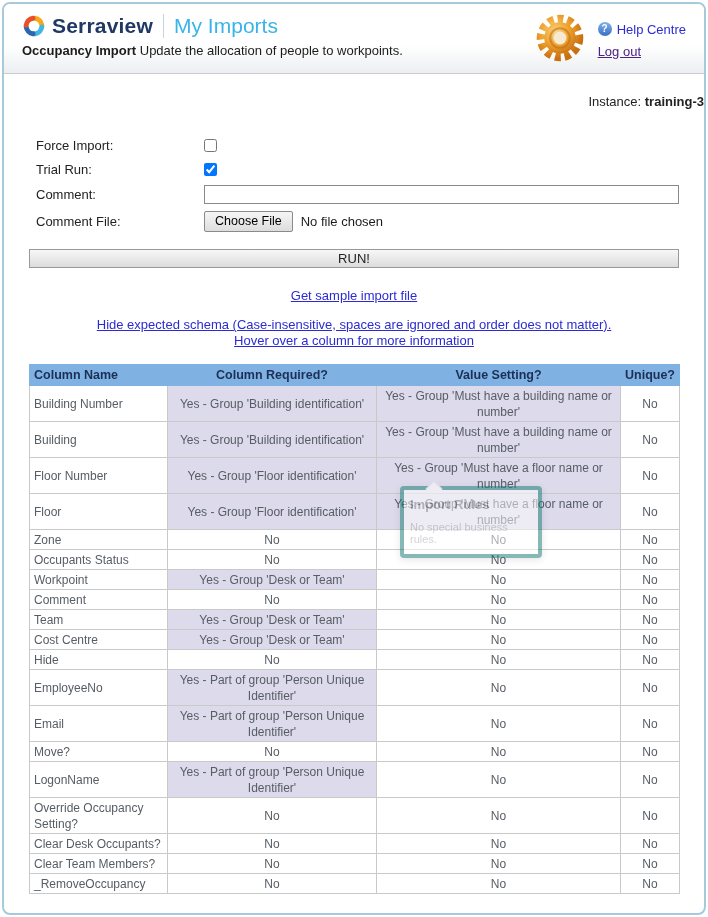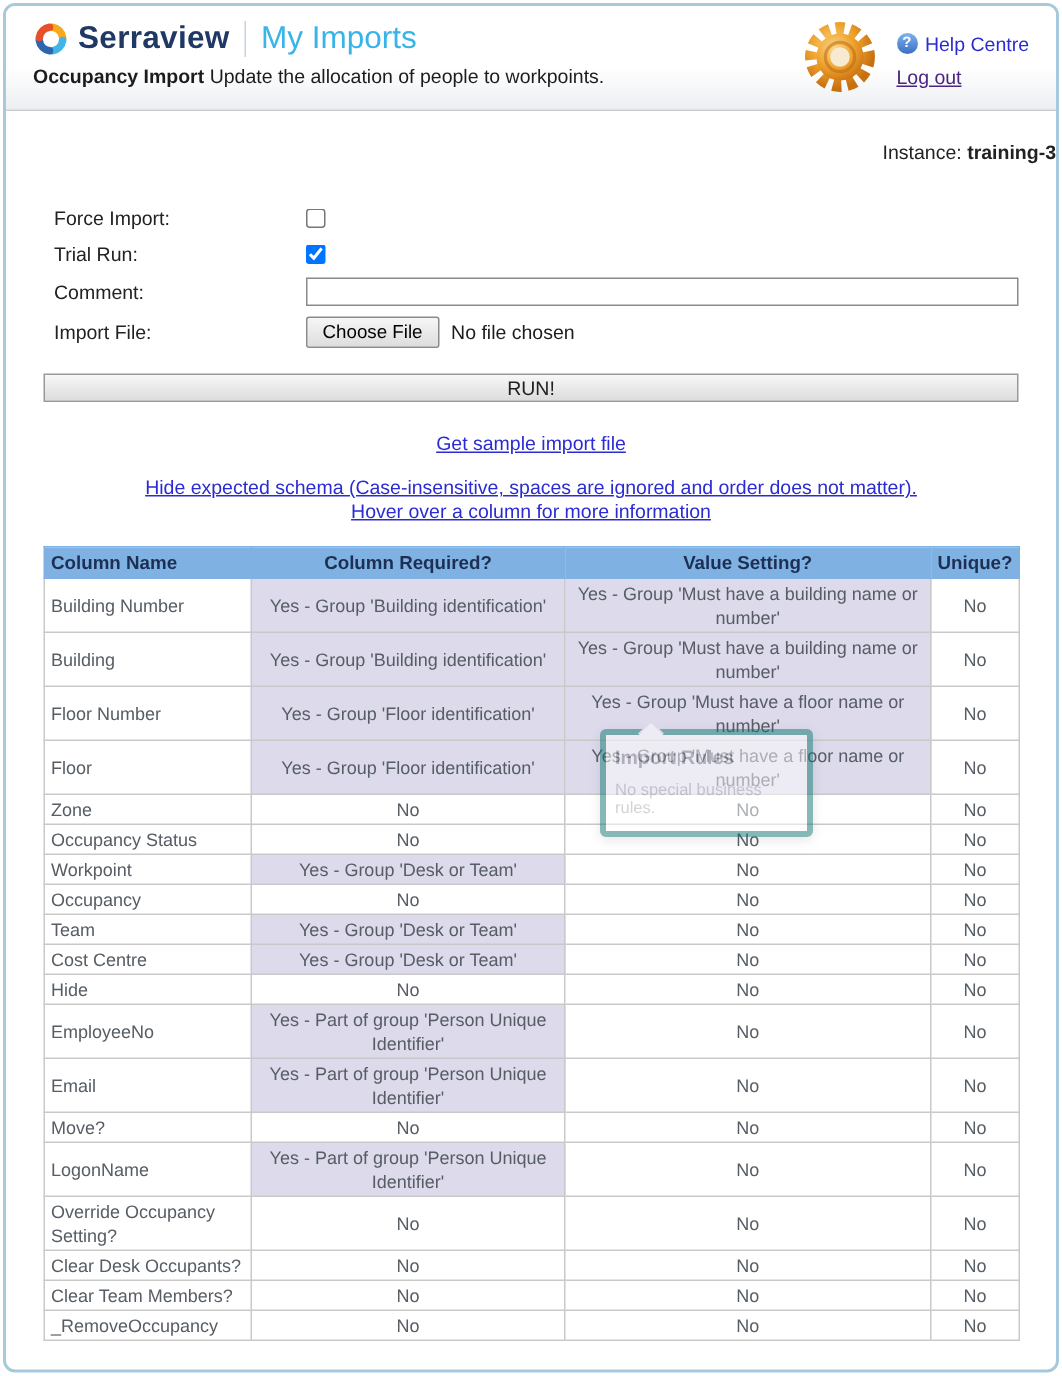--- a/index.html
+++ b/index.html
@@ -129,21 +129,21 @@
     </div>
     <div class="form-row">
       <label>Trial Run:</label>
       <input type="checkbox" checked="" style="">
     </div>
     <div class="form-row tall">
       <label>Comment:</label>
       <input type="text" class="comment-input" value="" style="">
     </div>
     <div class="form-row taller">
-      <label>Import File:</label>
+      <label>Comment File:</label>
       <button class="file-btn">Choose File</button>
       <span class="file-status">No file chosen</span>
     </div>
   </div>
 
   <button class="run-btn">RUN!</button>
 
   <div class="center-link">
     <a>Get sample import file</a>
   </div>
@@ -192,33 +192,33 @@
           <td class="hl">Yes - Group 'Must have a floor name or number'</td>
           <td>No</td>
         </tr>
         <tr>
           <td class="name-col">Zone</td>
           <td>No</td>
           <td>No</td>
           <td>No</td>
         </tr>
         <tr>
-          <td class="name-col">Occupancy Status</td>
+          <td class="name-col">Occupants Status</td>
           <td>No</td>
           <td>No</td>
           <td>No</td>
         </tr>
         <tr>
           <td class="name-col">Workpoint</td>
           <td class="hl">Yes - Group 'Desk or Team'</td>
           <td>No</td>
           <td>No</td>
         </tr>
         <tr>
-          <td class="name-col">Occupancy</td>
+          <td class="name-col">Comment</td>
           <td>No</td>
           <td>No</td>
           <td>No</td>
         </tr>
         <tr>
           <td class="name-col">Team</td>
           <td class="hl">Yes - Group 'Desk or Team'</td>
           <td>No</td>
           <td>No</td>
         </tr>

